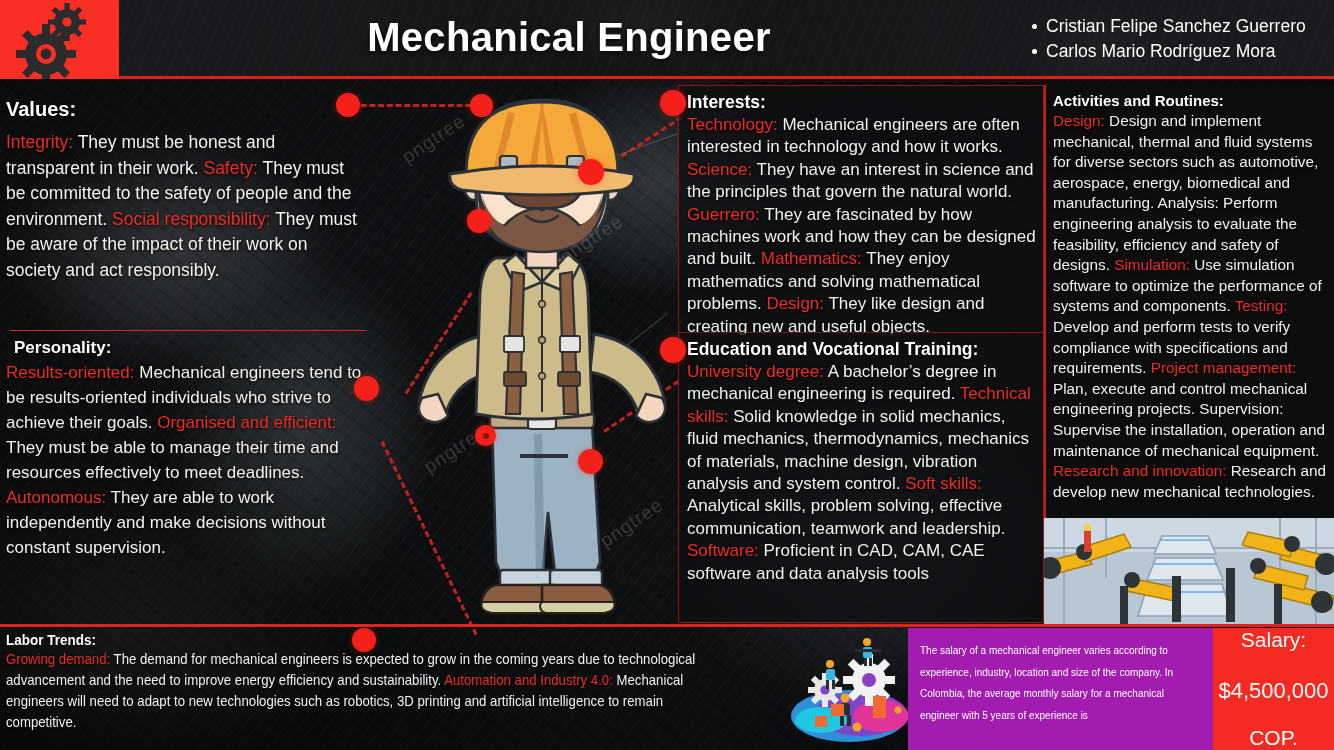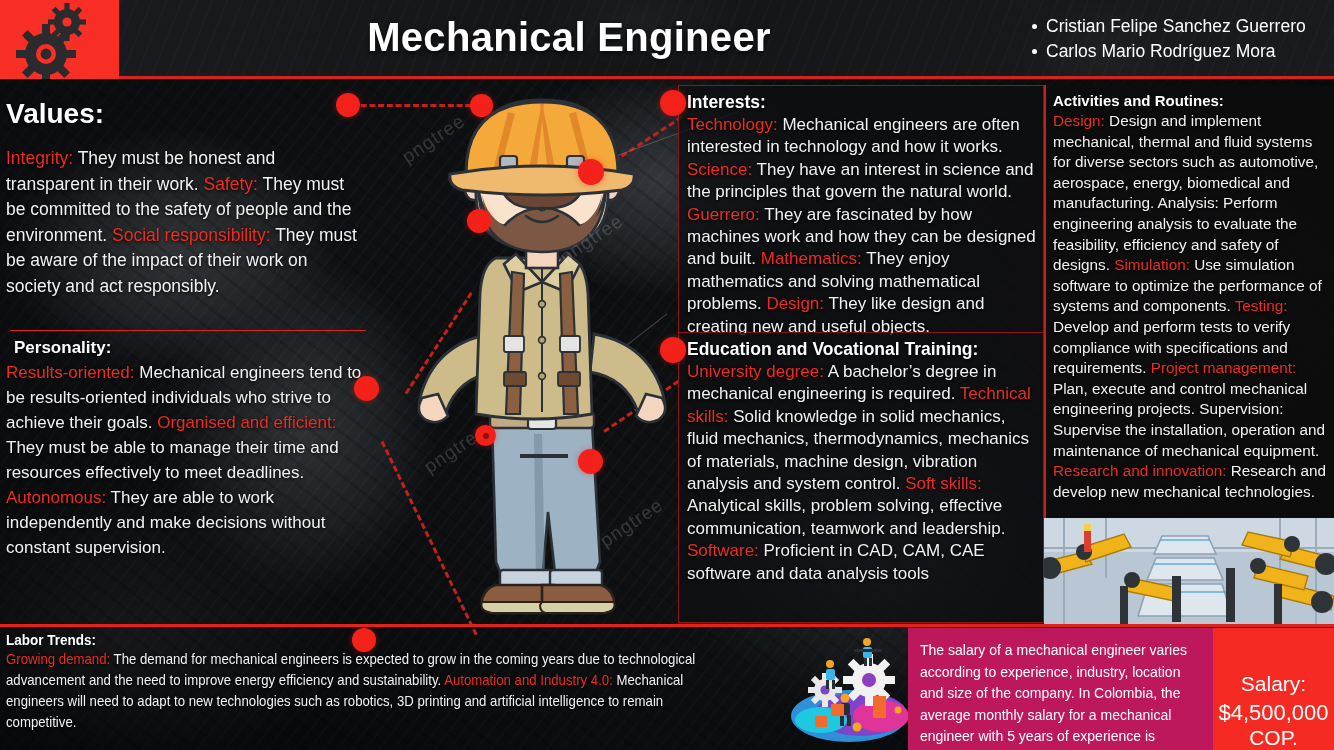--- a/index.html
+++ b/index.html
@@ -125,21 +125,21 @@
   }
   .lbl { color: #ef2b22; font-weight: 400; }
   .lbl-w { color: #f2f2f2; }
 
   
   .col-left {
     left: 0; top: 98px;
     width: 372px;
     padding: 0 8px 0 6px;
   }
-  .col-left .sec-title { font-size: 28px; margin-bottom: 16px; }
+  .col-left .sec-title { font-size: 20px; margin-bottom: 9px; }
   .col-left .sec-body { font-size: 17.5px; line-height: 25.5px; }
 
   .divider-left {
     position: absolute;
     left: 10px; top: 330px;
     width: 356px;
     height: 0;
     border-top: 1.6px solid #e2231c;
     z-index: 5;
   }
@@ -219,38 +219,38 @@
     width: 128px;
     height: 118px;
     z-index: 5;
   }
 
   .salary-desc {
     position: absolute;
     left: 908px; top: 628px;
     width: 305px;
     height: 122px;
-    background: #be185d;
+    background: #a21caf;
     color: #ffffff;
-    font-size: 14px;
+    font-size: 10px;
     line-height: 21.5px;
     padding: 12px 12px 15px 12px;
     z-index: 6;
   }
   .salary-amount {
     position: absolute;
     left: 1213px; top: 628px;
     width: 121px;
     height: 122px;
     background: #f42a23;
     color: #ffffff;
     display: flex;
     flex-direction: column;
     align-items: center;
-    justify-content: flex-end;
+    justify-content: space-between;
     z-index: 6;
     line-height: 1.16;
   }
   .salary-amount .s-lbl { font-size: 21px; }
   .salary-amount .s-val { font-size: 22px; margin-top: 4px; }
   .salary-amount .s-cur { font-size: 21px; }
 
   
   .dot {
     position: absolute;

